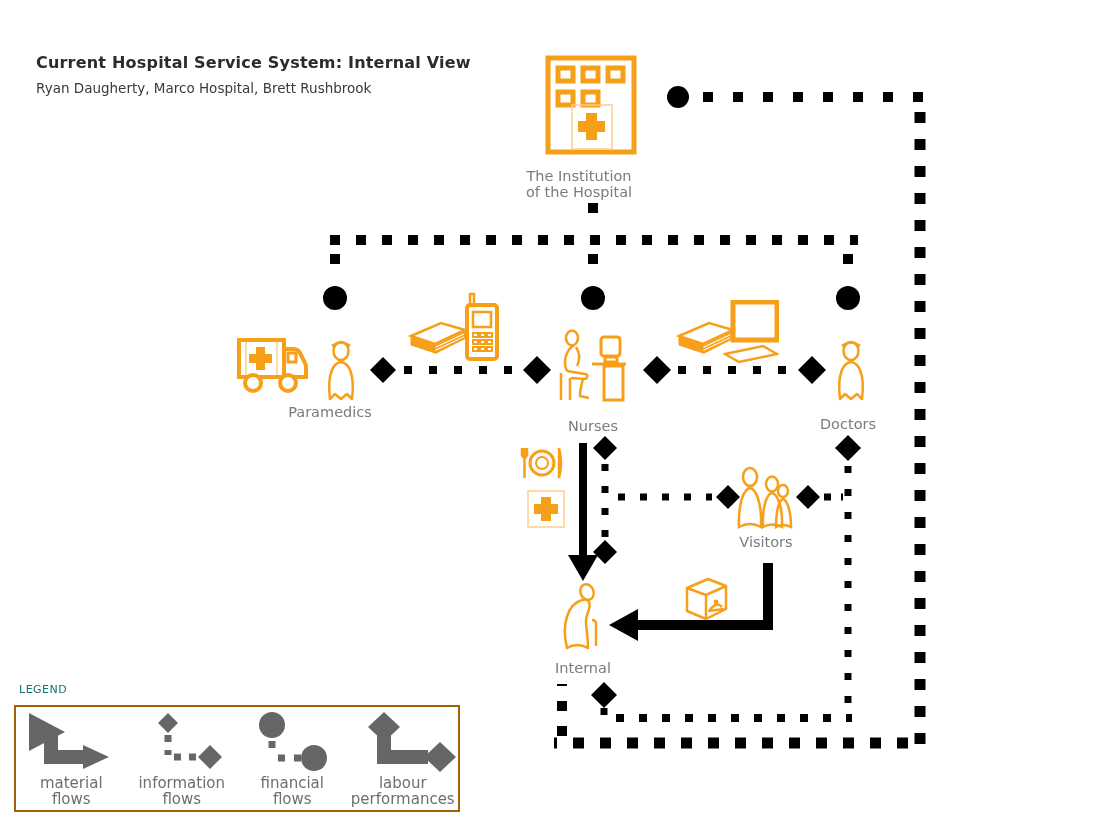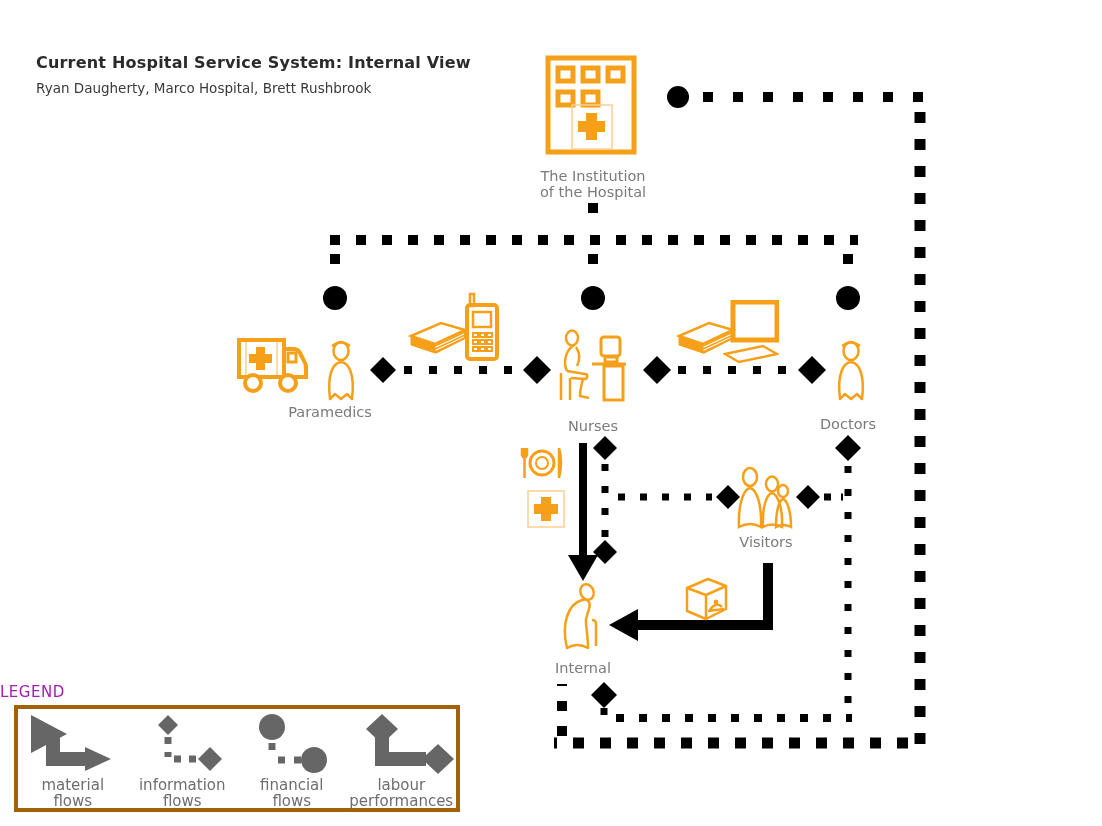--- a/index.html
+++ b/index.html
@@ -23,27 +23,27 @@
     font-size: 13.5px; color: #3a3a3a;
   }
   .node-label {
     color: #7b7b7b; font-size: 14.5px; text-align: center;
     line-height: 16px; white-space: nowrap;
     transform: translateX(-50%);
   }
   .flows-svg { left: 0; top: 0; pointer-events: none; }
   .icon-svg { pointer-events: none; }
   .legend-title {
-    left: 0; top: 683px;
-    font-size: 15px; color: #a21caf; letter-spacing: 0.5px;
+    left: 19px; top: 683px;
+    font-size: 11px; color: #0f766e; letter-spacing: 0.5px;
   }
   .legend-box {
     left: 14px; top: 705px;
     width: 446px; height: 107px;
-    border: 4px solid #a16207;
+    border: 2px solid #a16207;
     display: flex; flex-direction: row;
     align-items: flex-start; justify-content: space-around;
     padding-top: 4px;
   }
   .legend-item {
     display: flex; flex-direction: column; align-items: center;
     width: 25%;
   }
   .legend-item svg { display: block; }
   .legend-label {
@@ -254,21 +254,21 @@
   </svg>
 
   <svg class="abs icon-svg" style="left:558px; top:582px;" width="48" height="72" viewBox="0 0 48 72">
     <g fill="none" stroke="#F6A01A" stroke-width="2.5" stroke-linejoin="round">
       <ellipse cx="29" cy="10" rx="6.5" ry="8" transform="rotate(-22 29 10)"></ellipse>
       <path d="M9 66 C3 42 10 22 24 18 C30 16 33 21 31 27 C30 32 27 35 28 42 C29 50 30 58 30 66 Q19 60 9 66 Z"></path>
       <path d="M34 38 Q38 38 38 42 L38 64"></path>
     </g>
   </svg>
 
-  <div class="abs node-label" style="left:593px; top:168px;text-align:center;">
+  <div class="abs node-label" style="left:579px; top:168px;text-align:center;">
     <div>The Institution</div>
     <div>of the Hospital</div>
   </div>
   <div class="abs node-label" style="left:315px; top:404px;margin-left:15px;">Paramedics</div>
   <div class="abs node-label" style="left:593px; top:418px;">Nurses</div>
   <div class="abs node-label" style="left:848px; top:416px;">Doctors</div>
   <div class="abs node-label" style="left:766px; top:534px;">Visitors</div>
   <div class="abs node-label" style="left:583px; top:660px;">Internal</div>
 
   <div class="abs legend-title">LEGEND</div>

